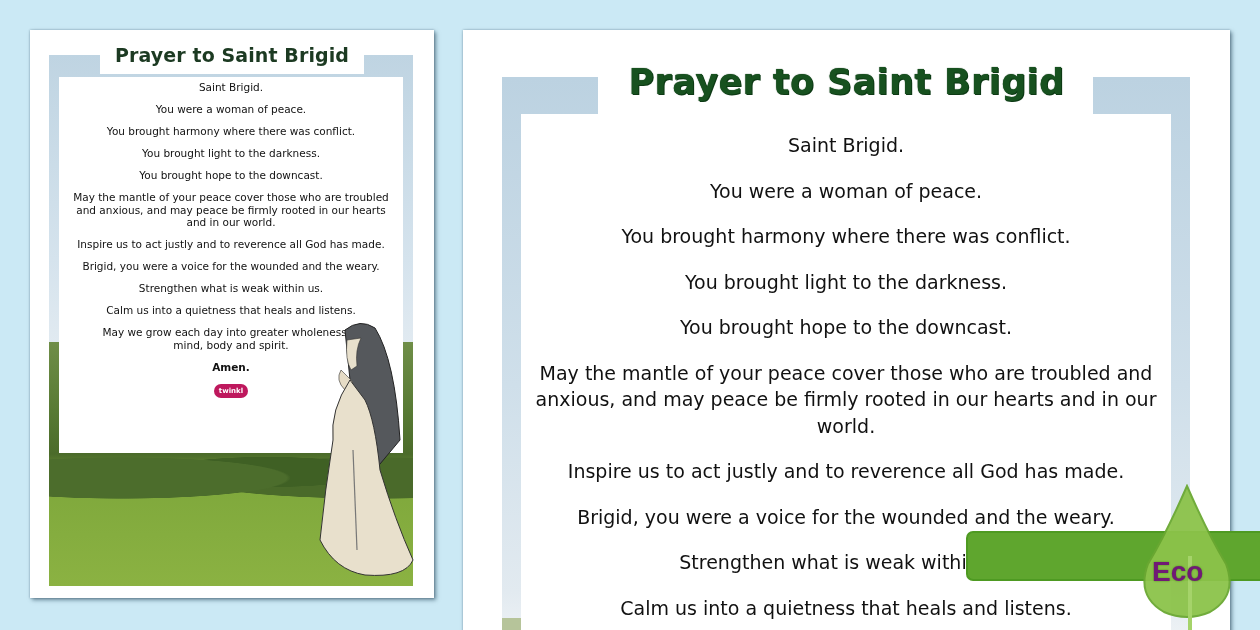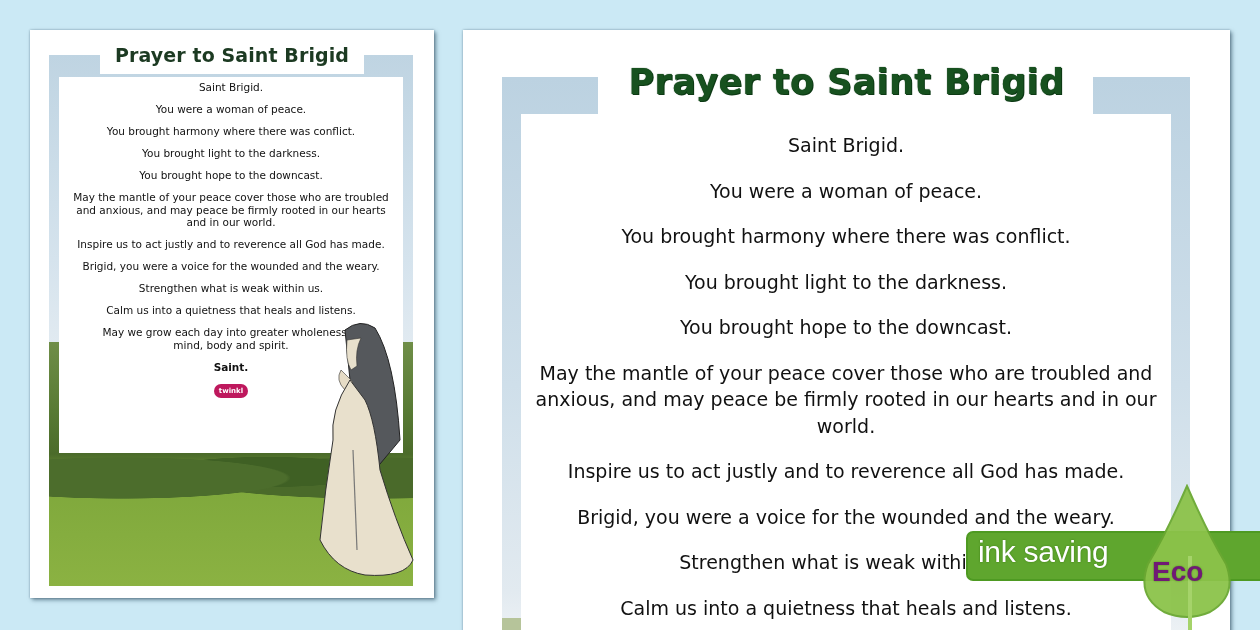--- a/index.html
+++ b/index.html
@@ -146,21 +146,21 @@
     <p>You were a woman of peace.</p>
     <p>You brought harmony where there was conflict.</p>
     <p>You brought light to the darkness.</p>
     <p>You brought hope to the downcast.</p>
     <p style="padding:0 6px;">May the mantle of your peace cover those who are troubled and anxious, and may peace be firmly rooted in our hearts and in our world.</p>
     <p>Inspire us to act justly and to reverence all God has made.</p>
     <p>Brigid, you were a voice for the wounded and the weary.</p>
     <p>Strengthen what is weak within us.</p>
     <p>Calm us into a quietness that heals and listens.</p>
     <p style="padding:0 40px;">May we grow each day into greater wholeness in mind, body and spirit.</p>
-    <p style="font-weight:bold;">Saint.</p>
+    <p style="font-weight:bold;">Amen.</p>
     <span class="pl-logo">twinkl</span>
   </div>
   <svg class="nun" viewBox="0 0 110 262">
     <path d="M40 10 Q55 -2 70 8 Q90 40 95 120 L70 150 L45 60 Z" fill="#55585c" stroke="#222" stroke-width="1"></path>
     <path d="M42 20 Q40 40 46 50 L52 46 Q50 30 56 18 Z" fill="#e8e0cc" stroke="#333" stroke-width="0.6"></path>
     <path d="M36 50 Q30 60 40 70 L48 62 Z" fill="#e6dcc6" stroke="#333" stroke-width="0.6"></path>
     <path d="M45 60 Q25 90 28 120 Q20 170 15 220 Q30 250 60 255 Q100 258 108 240 Q90 200 75 150 Q70 100 60 80 Z" fill="#e8e0cc" stroke="#333" stroke-width="1"></path>
     <line x1="48" y1="130" x2="52" y2="230" stroke="#777" stroke-width="1.2"></line>
   </svg>
 </div>
@@ -179,19 +179,18 @@
     <p style="padding:0 6px;">May the mantle of your peace cover those who are troubled and anxious, and may peace be firmly rooted in our hearts and in our world.</p>
     <p>Inspire us to act justly and to reverence all God has made.</p>
     <p>Brigid, you were a voice for the wounded and the weary.</p>
     <p>Strengthen what is weak within us.</p>
     <p>Calm us into a quietness that heals and listens.</p>
   </div>
 </div>
 
 <div class="eco">
   <div class="eco-bar"></div>
-  <span class="eco-label">ink saving</span>
   <svg class="eco-leaf" viewBox="0 0 98 146">
     <path d="M49 2 Q70 50 88 80 Q100 112 72 128 Q49 138 26 128 Q-2 112 10 80 Q28 50 49 2 Z" fill="#8cc34a" stroke="#6aa832" stroke-width="2" opacity="0.95"></path>
     <line x1="52" y1="72" x2="52" y2="146" stroke="#a5d36a" stroke-width="4"></line>
   </svg>
   <span class="eco-word">Eco</span>
 </div>
 
 </body></html>

